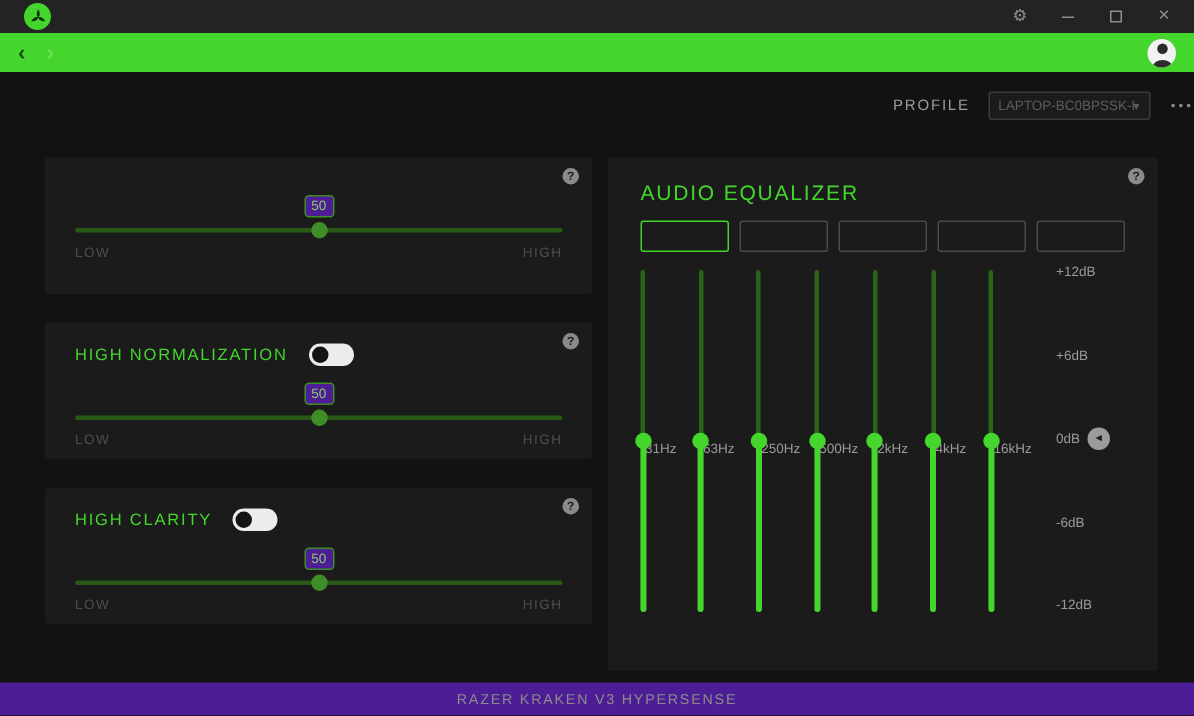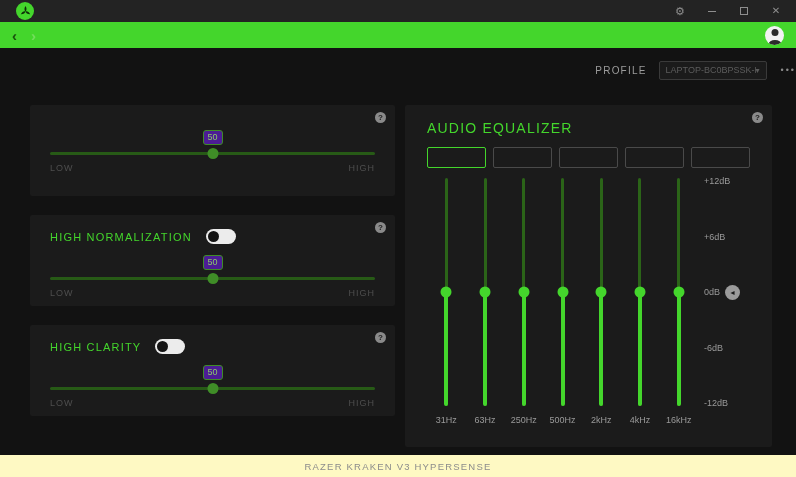--- a/index.html
+++ b/index.html
@@ -57,32 +57,32 @@
   .range-labels { display:flex; justify-content:space-between; margin-top:4px; font-size:9px; letter-spacing:1px; color:#4e4e4e; }
 
   
   .eq-panel { position:relative; width:367px; height:342px; background:#1b1b1b; border-radius:2px; padding:15px 22px 0 22px; }
   .eq-title { font-size:14px; letter-spacing:1.2px; color:#44d62c; font-weight:normal; }
   .presets { display:flex; gap:7px; margin-top:11px; }
   .preset { flex:1; height:21px; background:transparent; border:1px solid #4a4a4a; border-radius:2px; color:#b9b9b9; font-size:9px; letter-spacing:1px; font-family:inherit; cursor:pointer; }
   .preset.active { border-color:#44d62c; color:#f2f2f2; }
   .eq-body { display:flex; margin-top:10px; }
   .bands { flex:1; display:flex; }
-  .band { flex:1; display:flex; flex-direction:column; align-items:center; cursor:pointer; }
+  .band { flex:1; display:flex; flex-direction:row; align-items:center; cursor:pointer; }
   .vtrack { position:relative; width:3px; height:228px; background:#2b6418; border-radius:2px; }
   .vfill { position:absolute; bottom:0; left:50%; transform:translateX(-50%); width:4px; background:#44d62c; border-radius:2px; }
   .vhandle { position:absolute; left:50%; transform:translate(-50%,50%); width:11px; height:11px; border-radius:50%; background:#44d62c; }
   .freq { margin-top:9px; font-size:9px; color:#9a9a9a; white-space:nowrap; }
   .scale { width:52px; height:236px; display:flex; flex-direction:column; justify-content:space-between; padding-left:6px; margin-top:-4px; }
   .scale-row { display:flex; align-items:center; gap:5px; height:14px; }
   .scale-label { font-size:9px; color:#9a9a9a; }
   .reset-btn { width:15px; height:15px; border-radius:50%; background:#9b9b9b; color:#1a1a1a; font-size:7px; text-align:center; line-height:15px; cursor:pointer; }
 
   
-  .footer { height:22px; background:#fef9c3; display:flex; align-items:center; justify-content:center; }
+  .footer { height:22px; background:#4c1d95; display:flex; align-items:center; justify-content:center; }
   .footer-text { font-size:9.5px; letter-spacing:1.2px; color:#8c8c8c; }
 </style>
 </head>
 <body>
 
 <header class="titlebar">
   <div class="logo-btn">
     <svg width="13" height="13" viewBox="0 0 24 24">
       <g fill="#0f2e08">
         <path d="M12 2 C14.5 6 14.5 10 12 12 C9.5 10 9.5 6 12 2 Z"></path>

